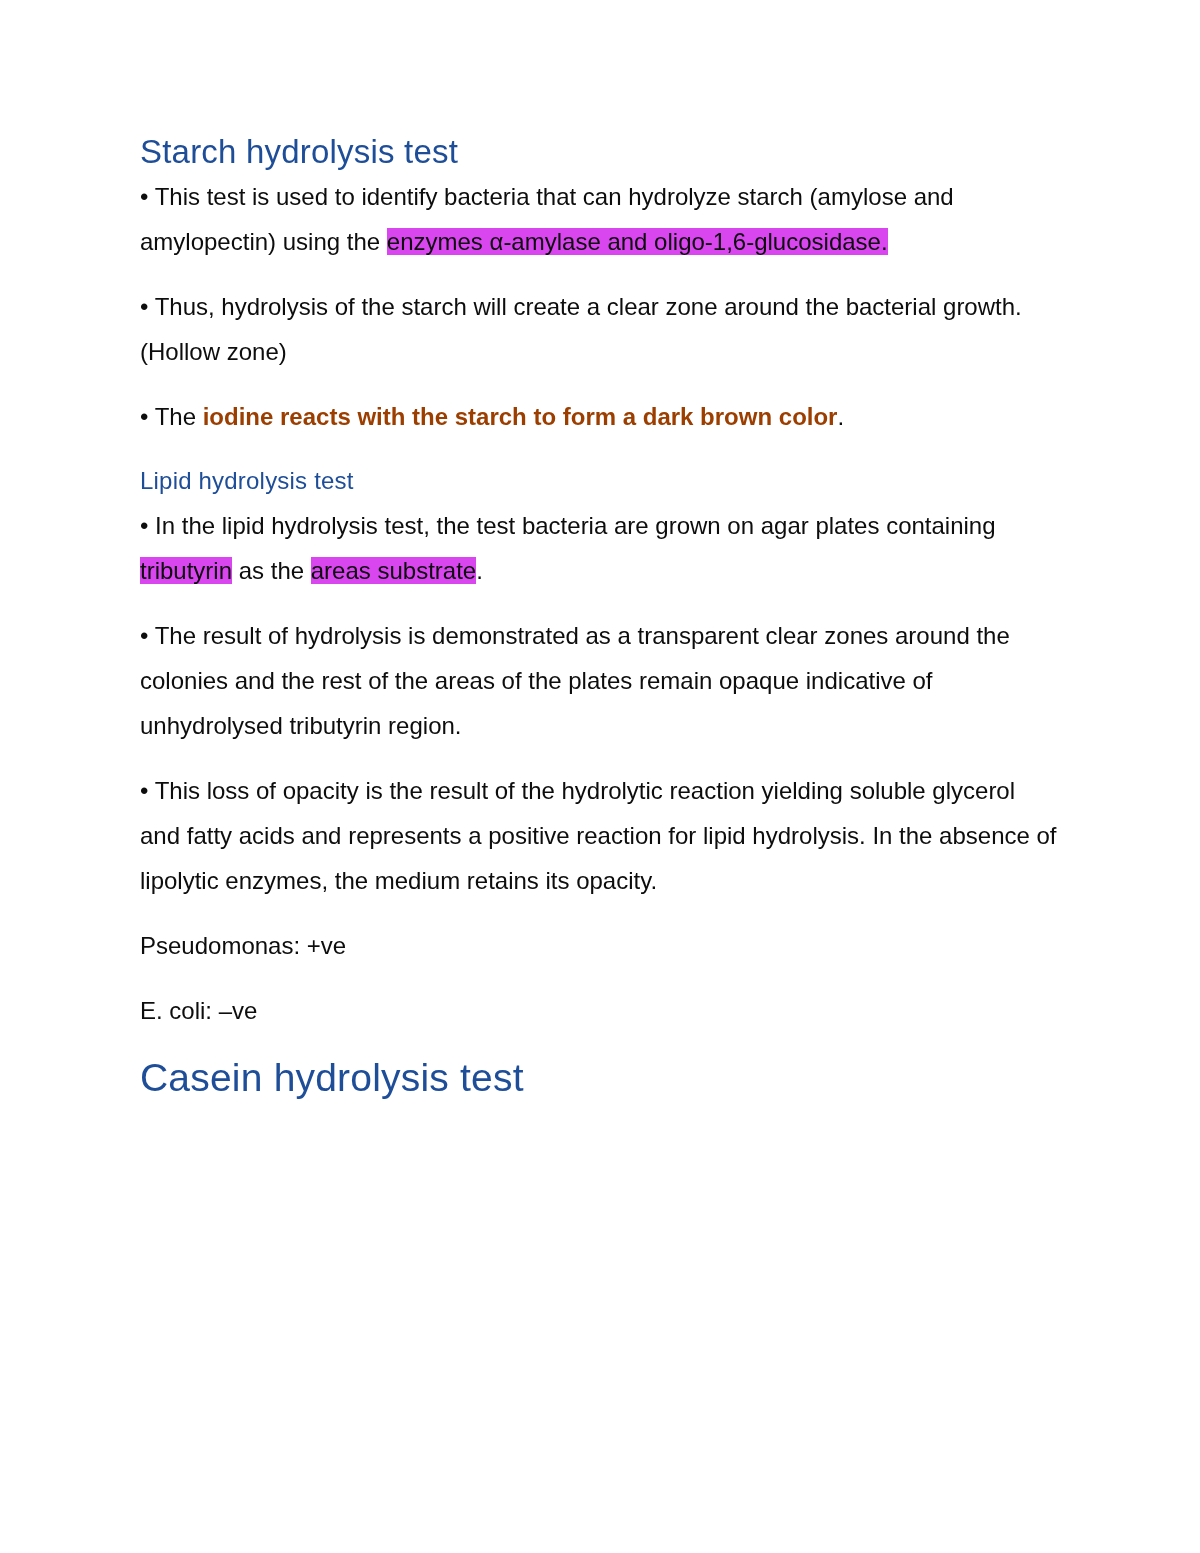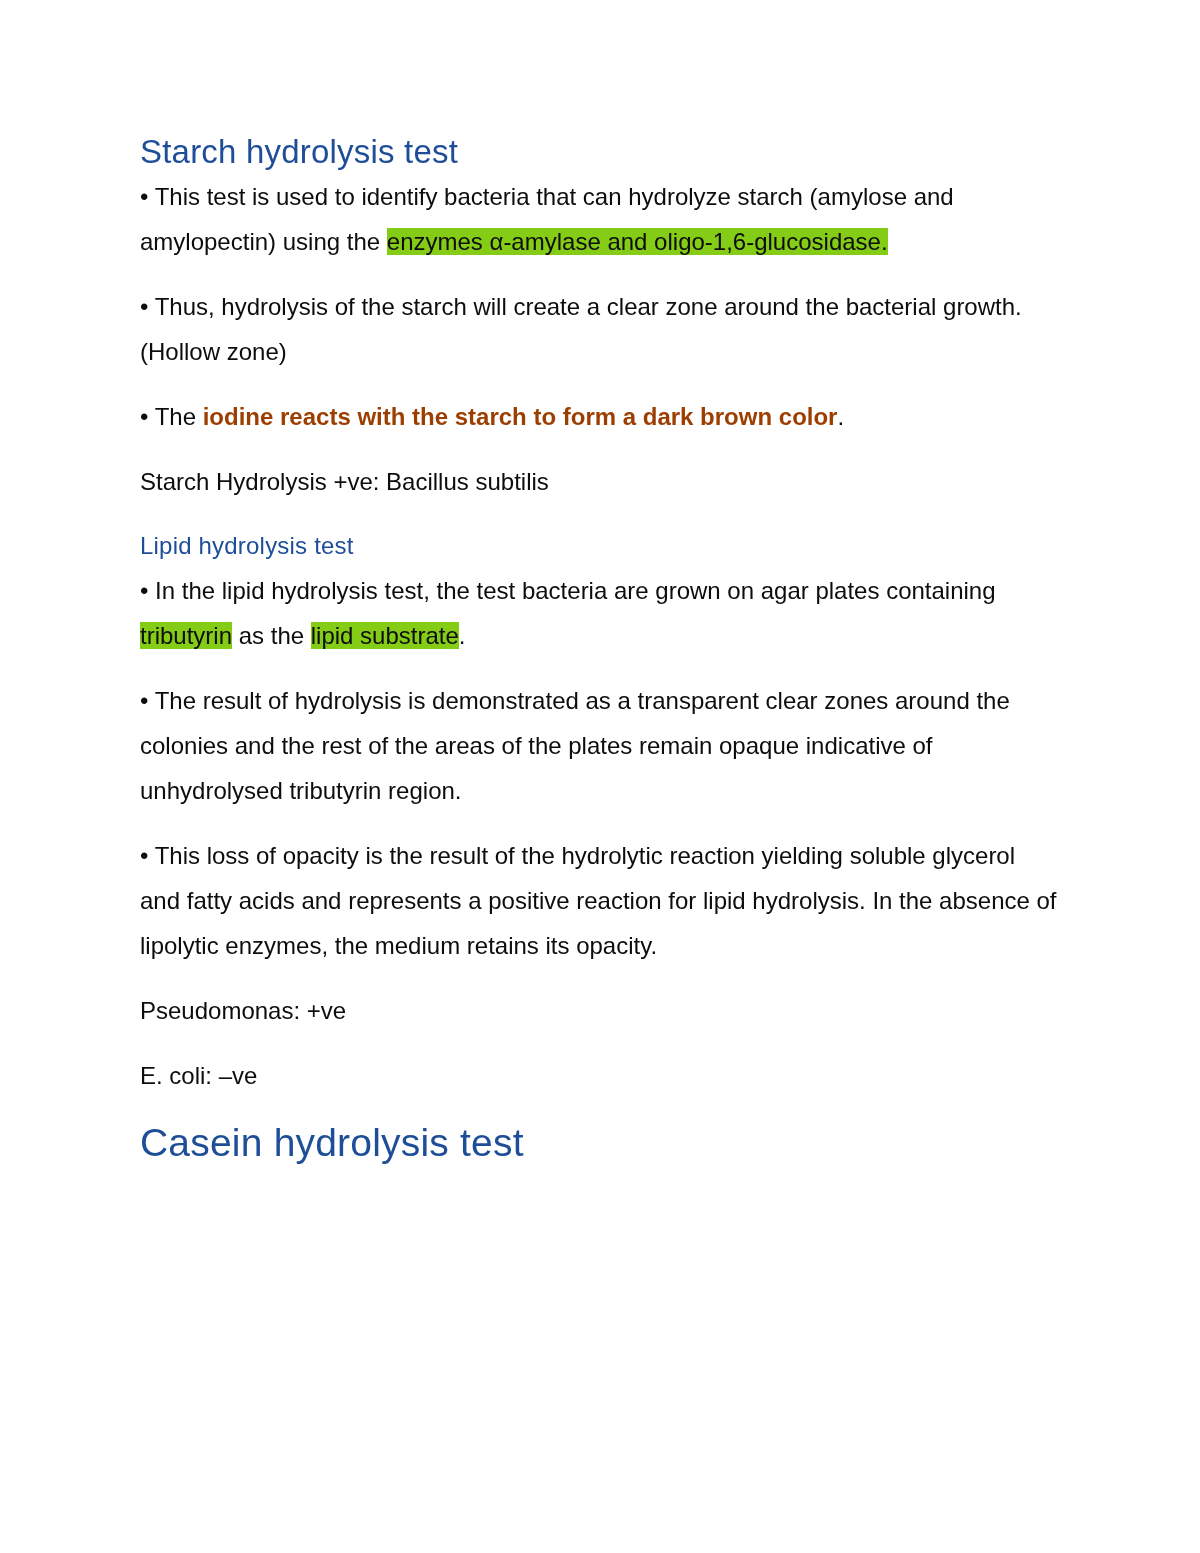--- a/index.html
+++ b/index.html
@@ -44,42 +44,41 @@
     margin-top: 42px;
     margin-bottom: 0;
   }
   p.para {
     font-size: 24px;
     line-height: 45px;
     margin: 0 0 20px 0;
     color: #0d0d0d;
   }
   .hl {
-    background: #84cc16;
+    background: #d946ef;
   }
   .brown-bold {
     color: #9C3E00;
     font-weight: bold;
   }
 </style>
 </head>
 <body>
 
 <div class="page">
 
   <h1 class="doc-heading heading-1">Starch hydrolysis test</h1>
 
   <p class="para" id="starch-p1"><span>• This test is used to identify bacteria that can hydrolyze starch (amylose and amylopectin) using the </span><span class="hl">enzymes α-amylase and oligo-1,6-glucosidase.</span></p>
   <p class="para" id="starch-p3"><span>• Thus, hydrolysis of the starch will create a clear zone around the bacterial growth. (Hollow zone)</span></p>
   <p class="para" id="starch-p2"><span>• The </span><span class="brown-bold">iodine reacts with the starch to form a dark brown color</span><span>.</span></p>
-  <p class="para" id="starch-p4"><span>Starch Hydrolysis +ve: Bacillus subtilis</span></p>
 
   <h1 class="doc-heading heading-2">Lipid hydrolysis test</h1>
 
-  <p class="para" id="lipid-p1"><span> • In the lipid hydrolysis test, the test bacteria are grown on agar plates containing </span><span class="hl">tributyrin</span><span> as the </span><span class="hl">lipid substrate</span><span>.</span></p>
+  <p class="para" id="lipid-p1"><span> • In the lipid hydrolysis test, the test bacteria are grown on agar plates containing </span><span class="hl">tributyrin</span><span> as the </span><span class="hl">areas substrate</span><span>.</span></p>
   <p class="para" id="lipid-p2"><span>• The result of hydrolysis is demonstrated as a transparent clear zones around the colonies and the rest of the areas of the plates remain opaque indicative of unhydrolysed tributyrin region.</span></p>
   <p class="para" id="lipid-p3"><span>• This loss of opacity is the result of the hydrolytic reaction yielding soluble glycerol and fatty acids and represents a positive reaction for lipid hydrolysis. In the absence of lipolytic enzymes, the medium retains its opacity.</span></p>
   <p class="para" id="lipid-p4"><span>Pseudomonas: +ve</span></p>
   <p class="para" id="lipid-p5"><span>E. coli: –ve</span></p>
 
   <h1 class="doc-heading heading-3">Casein hydrolysis test</h1>
 
 </div>
 
 </body></html>

